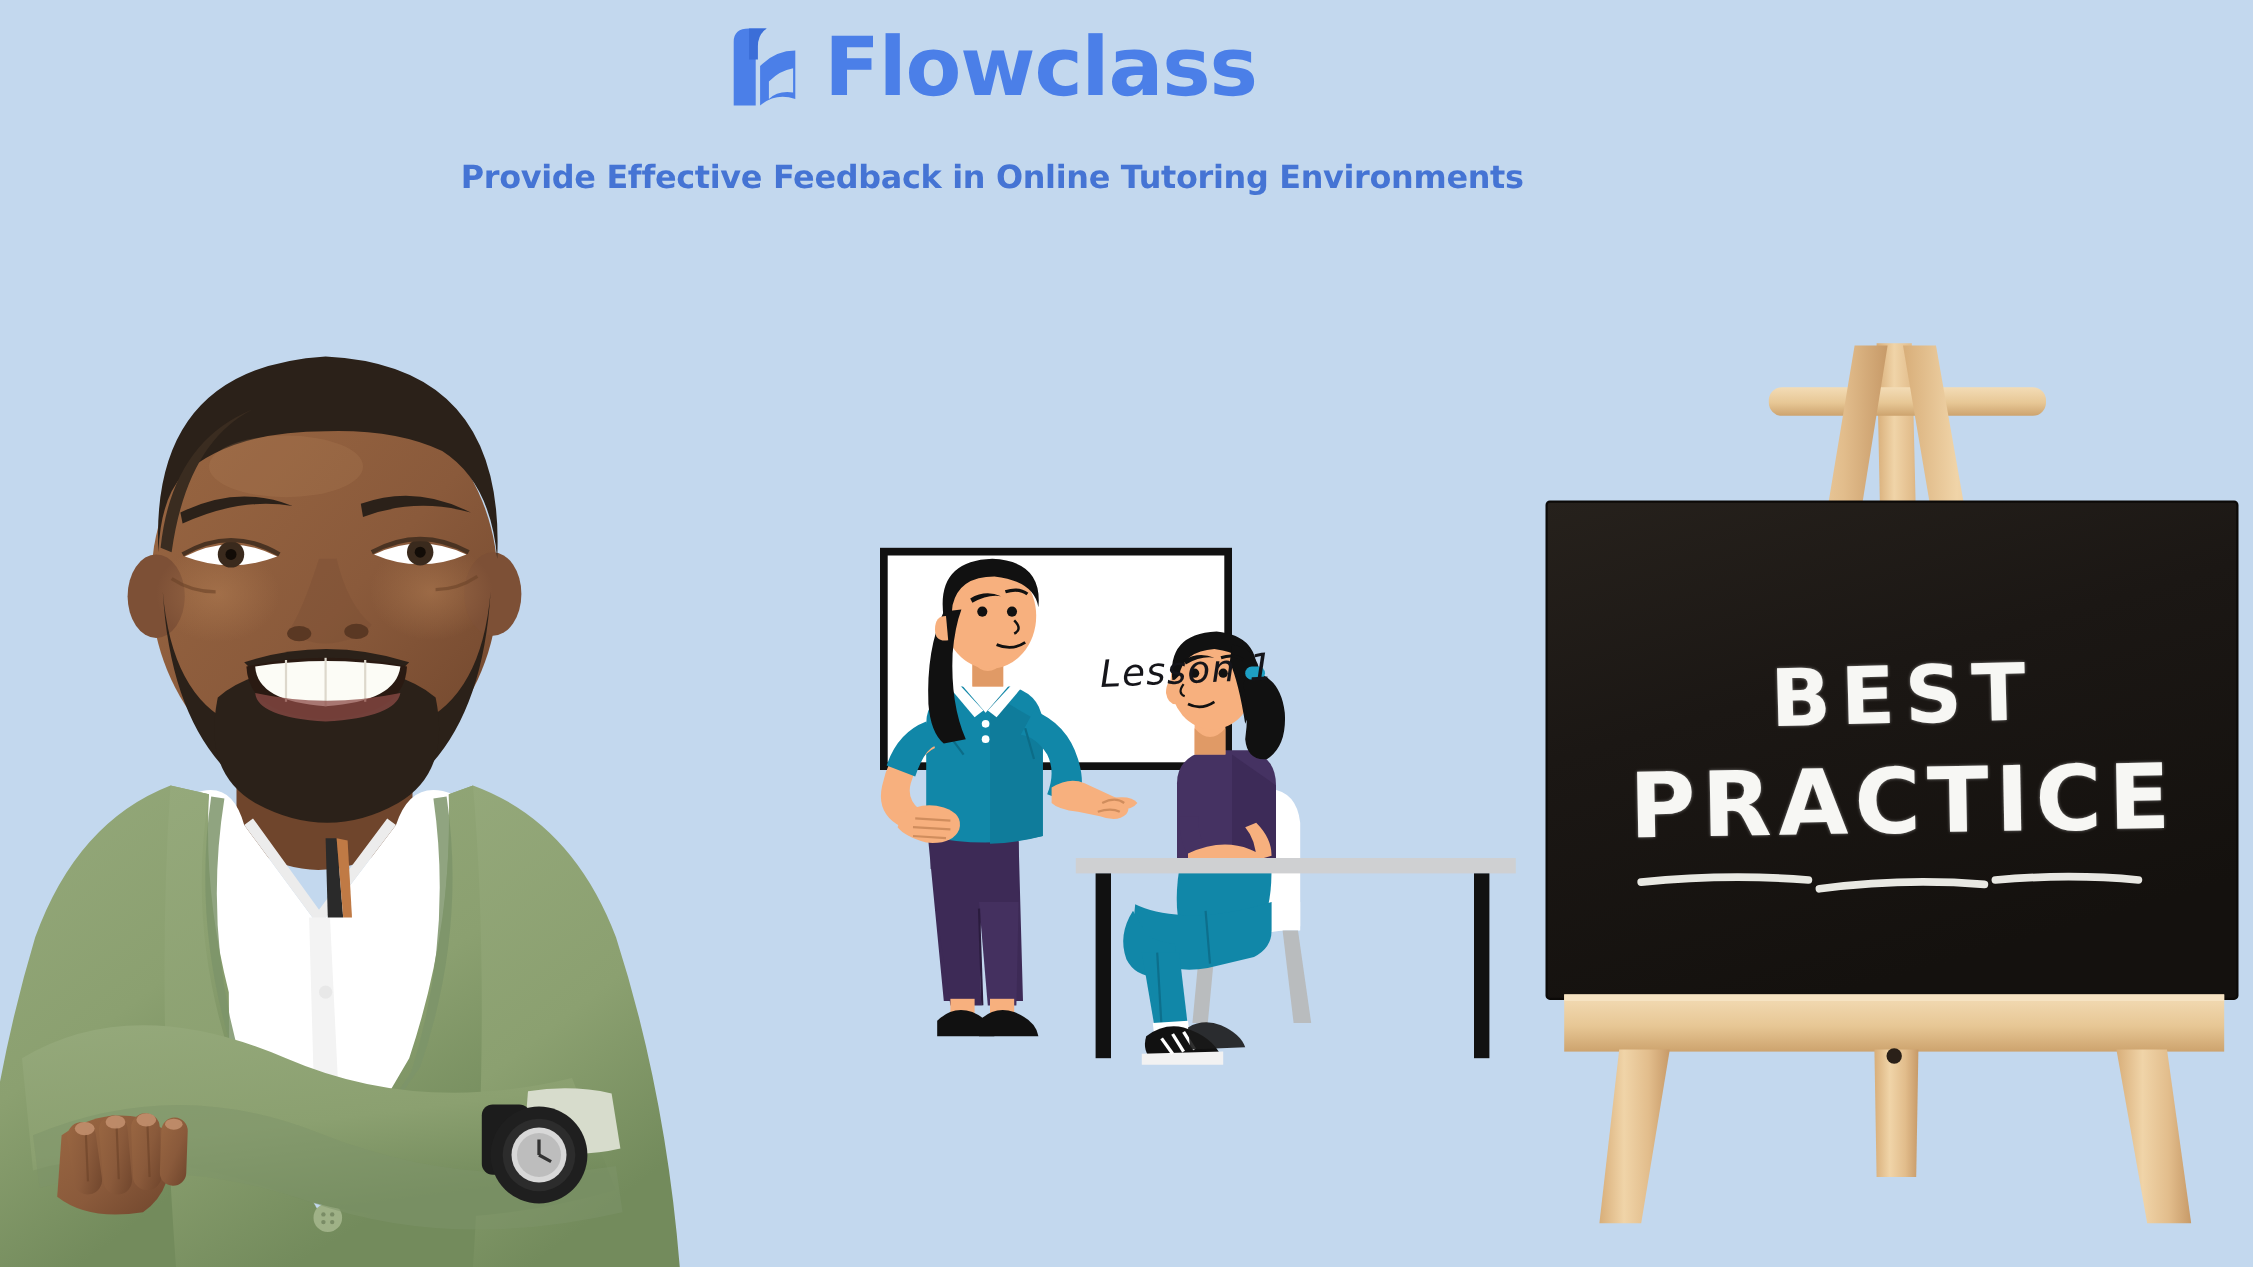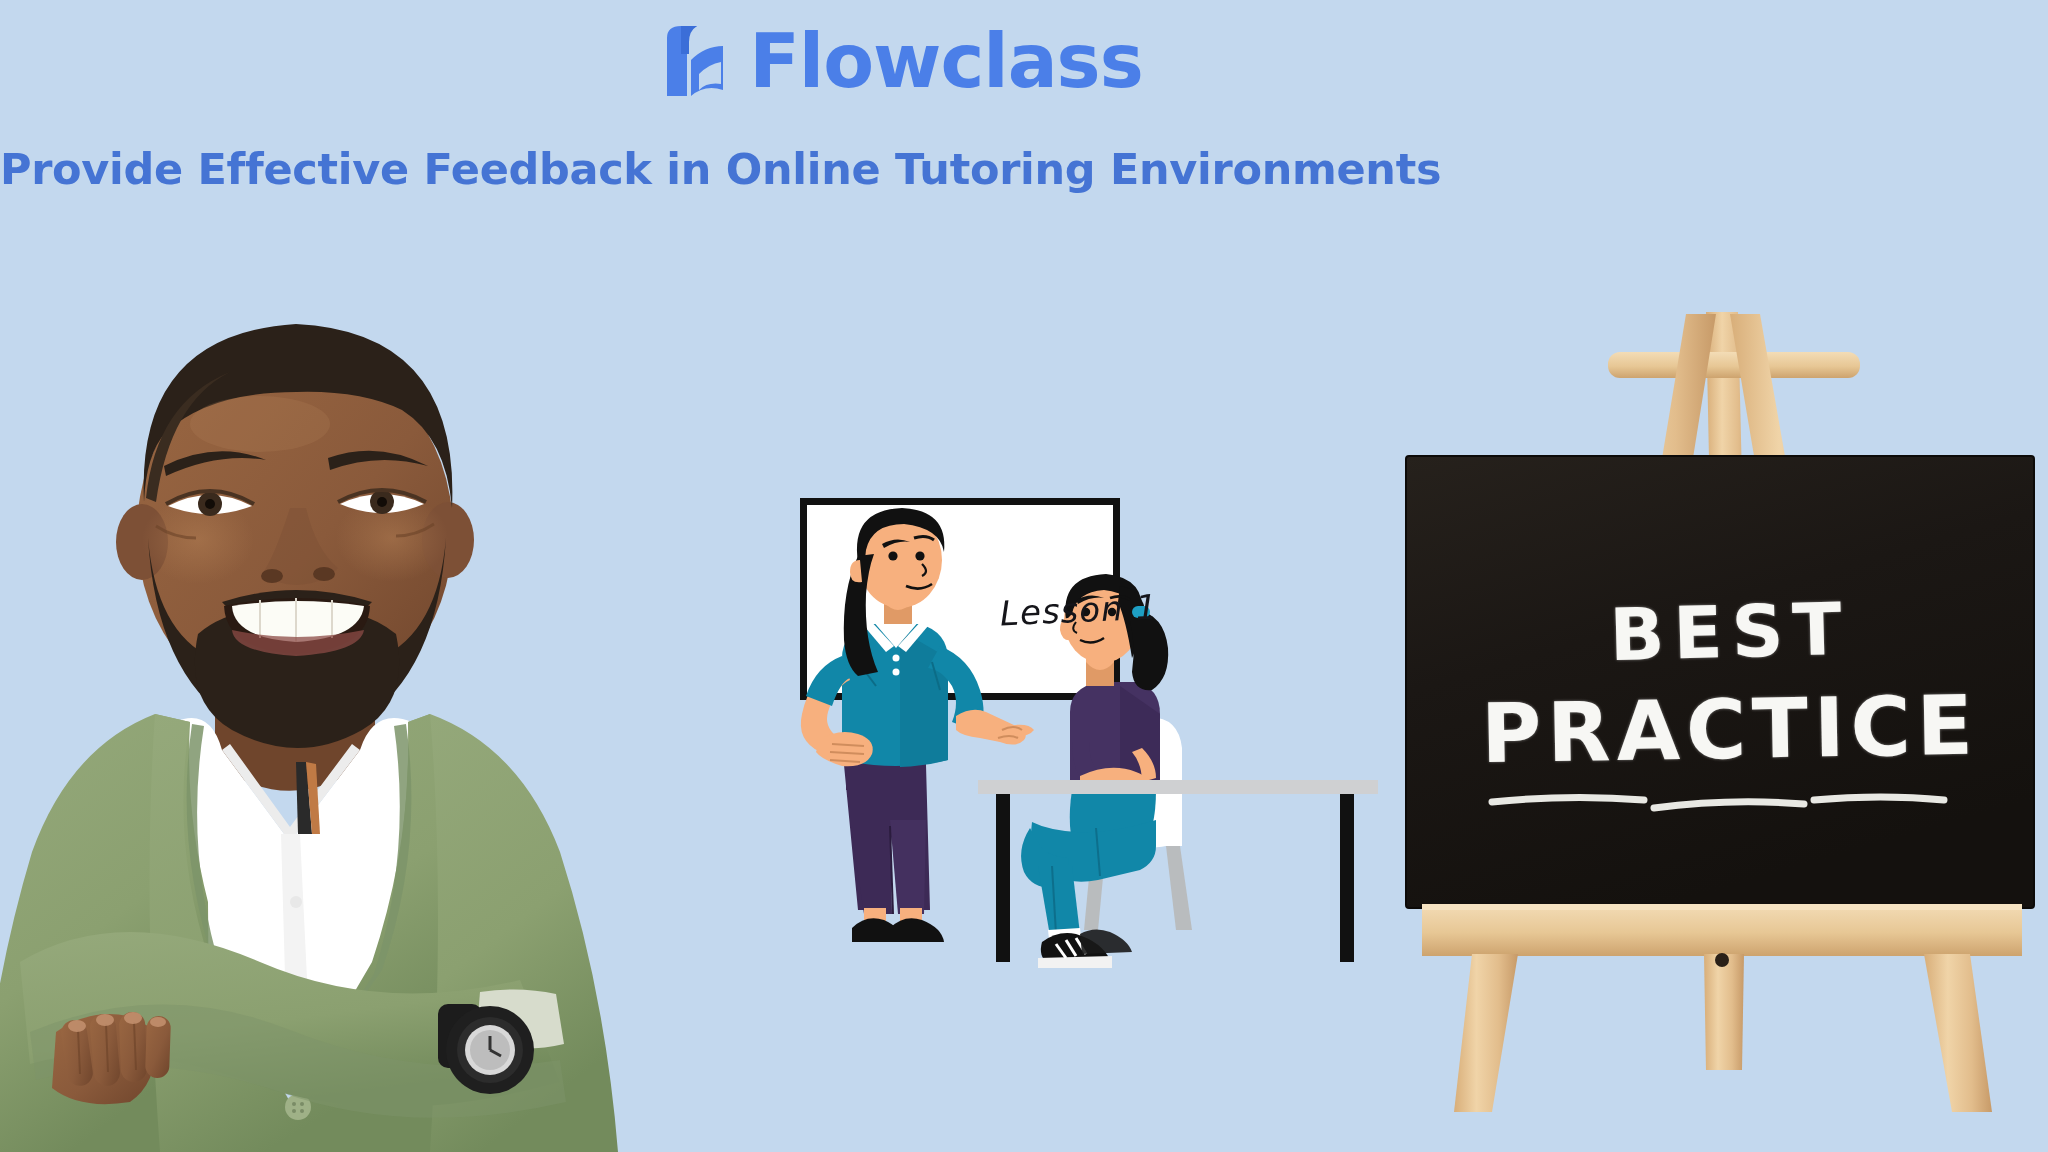--- a/index.html
+++ b/index.html
@@ -5,34 +5,34 @@
   * { margin:0; padding:0; box-sizing:border-box; }
   html,body { width:2048px; height:1152px; overflow:hidden; }
   body {
     background:#c3d8ee;
     font-family:"Liberation Sans", sans-serif;
     position:relative;
   }
   #stage { position:absolute; inset:0; width:2048px; height:1152px; overflow:hidden; }
 
   
-  .header { position:absolute; left:0; top:0; width:1804px; z-index:40; }
+  .header { position:absolute; left:0; top:0; width:1804px; text-align:center; z-index:40; }
   .brand-row { display:flex; align-items:center; justify-content:center; gap:22px; height:122px; }
   .brand-mark { width:66px; height:74px; display:block; }
   .brand-name {
     font-size:74px; font-weight:700; letter-spacing:-1px;
     color:#4b7fe8; line-height:1; font-family:"DejaVu Sans", sans-serif;
   }
   .headline {
     font-size:86px; font-weight:700; line-height:1.03; color:#1a4ab8;
     letter-spacing:-1.2px; padding:0 240px; font-family:"DejaVu Sans", sans-serif;
     margin-top:8px;
   }
   .subheadline {
-    margin-top:22px; font-size:43px; font-weight:700; color:#4574d4;
+    margin-top:22px; font-size:29px; font-weight:700; color:#4574d4;
     letter-spacing:-0.3px; font-family:"DejaVu Sans", sans-serif;
   }
 
   
   .photo { position:absolute; left:-40px; bottom:0; width:780px; height:950px; z-index:20; }
   .illus-svg { position:absolute; left:780px; top:490px; width:620px; height:662px; z-index:25; }
 
   .lesson-text {
     position:absolute; left:1000px; top:590px; z-index:30;
     font-family:"DejaVu Sans", sans-serif;

